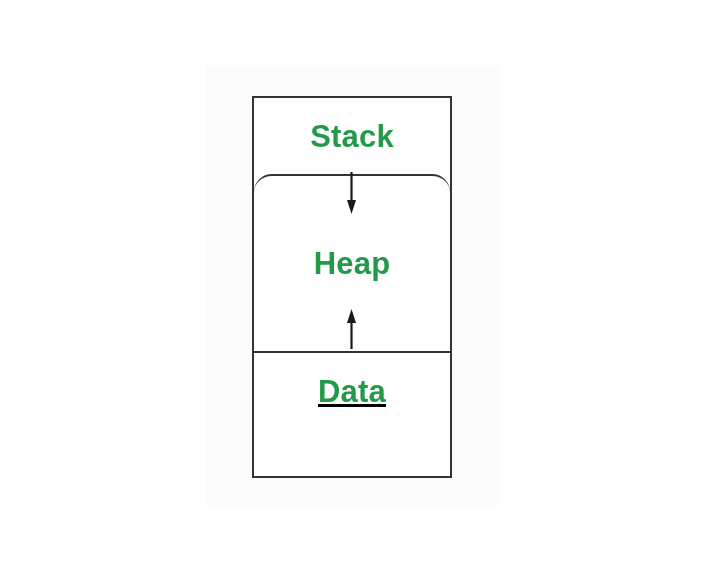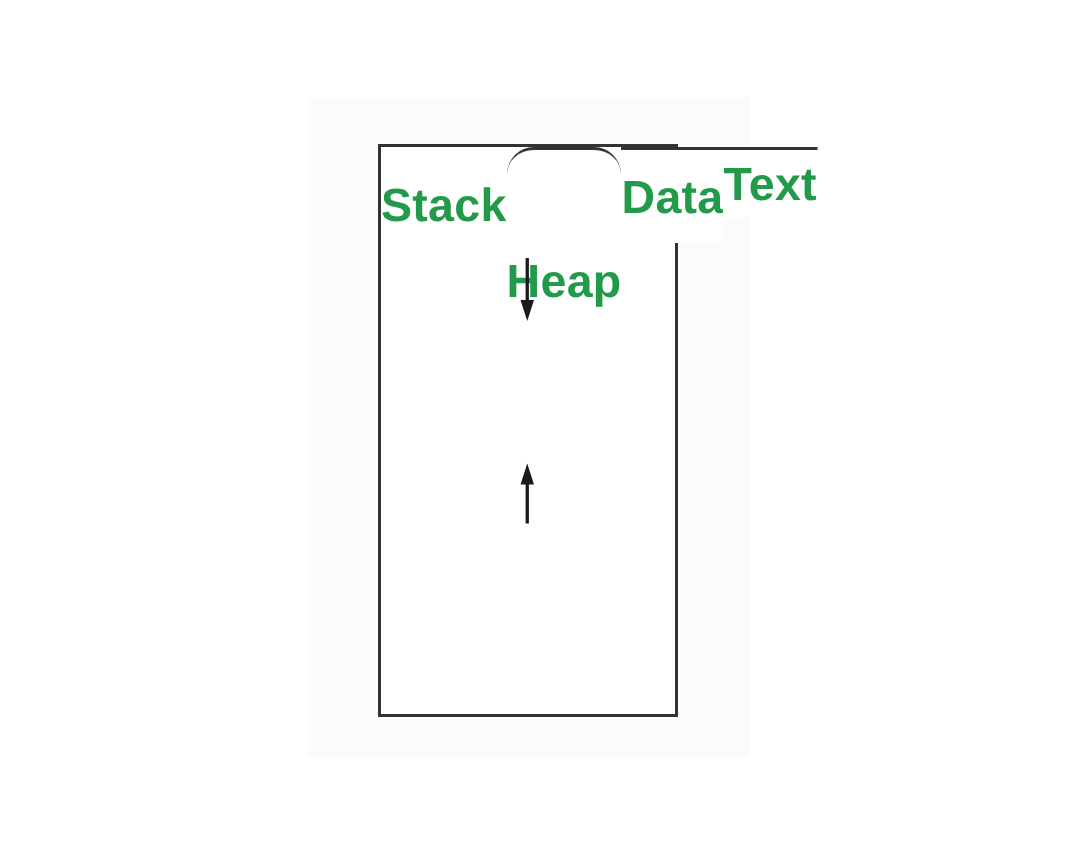--- a/index.html
+++ b/index.html
@@ -30,39 +30,39 @@
   .memory-box {
     position: absolute;
     left: 252px;
     top: 96px;
     width: 200px;
     height: 382px;
     box-sizing: border-box;
     border: 2px solid #333333;
     background: #ffffff;
     display: flex;
-    flex-direction: row;
+    flex-direction: column;
   }
 
   .segment {
     position: relative;
     box-sizing: border-box;
     display: flex;
     align-items: center;
     justify-content: center;
     background: #ffffff;
   }
 
   .segment + .segment {
     border-top: 2px solid #333333;
   }
 
   .seg-stack { height: 76px; }
   .seg-heap  { height: 177px; border-radius: 18px; }
-  .seg-data  { height: 64px; }
+  .seg-data  { height: 78px; text-decoration: underline; }
   .seg-text  { height: 47px; }
 
   .segment-label {
     color: #229A4A;
     font-size: 31px;
     font-weight: bold;
     letter-spacing: 0.2px;
     line-height: 1;
     user-select: none;
     white-space: nowrap;
@@ -96,23 +96,20 @@
   </div>
 
   <div class="segment seg-heap">
     <span class="segment-label">Heap</span>
   </div>
 
   <div class="segment seg-data">
     <span class="segment-label">Data</span>
   </div>
 
-  <div class="segment seg-text">
-    <span class="segment-label">Text</span>
-  </div>
 
 </div>
 
 <div class="arrow-layer">
   <svg viewBox="0 0 200 382" xmlns="http://www.w3.org/2000/svg">
 
     <g>
       <line x1="99.5" y1="76" x2="99.5" y2="112" stroke="#1a1a1a" stroke-width="2.2"></line>
       <polygon points="99.5,118 95,104 104,104" fill="#1a1a1a"></polygon>
     </g>

